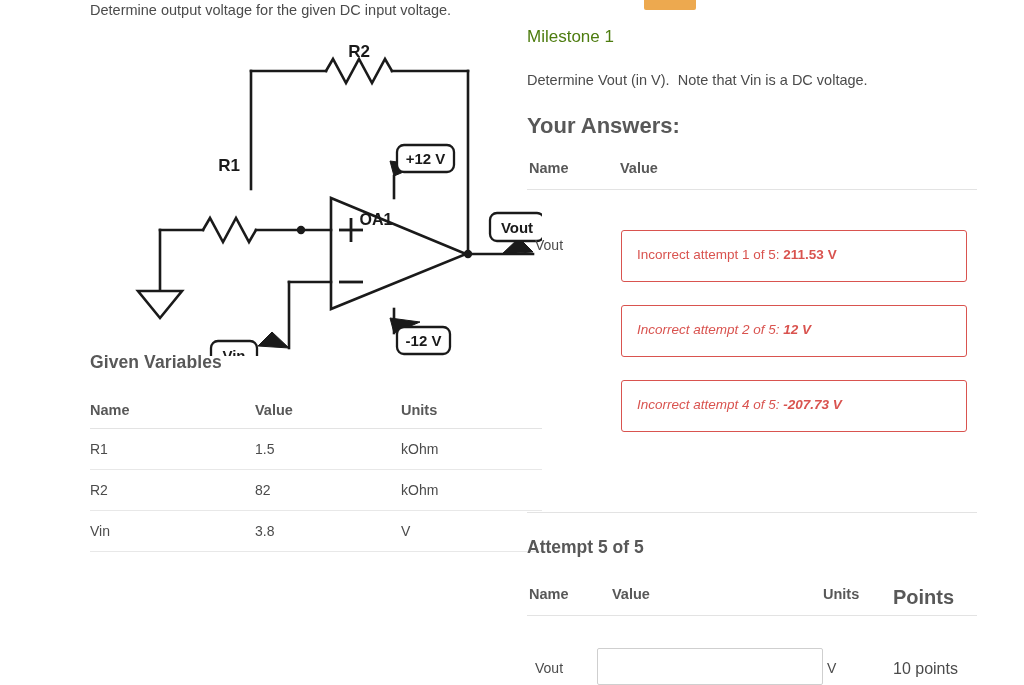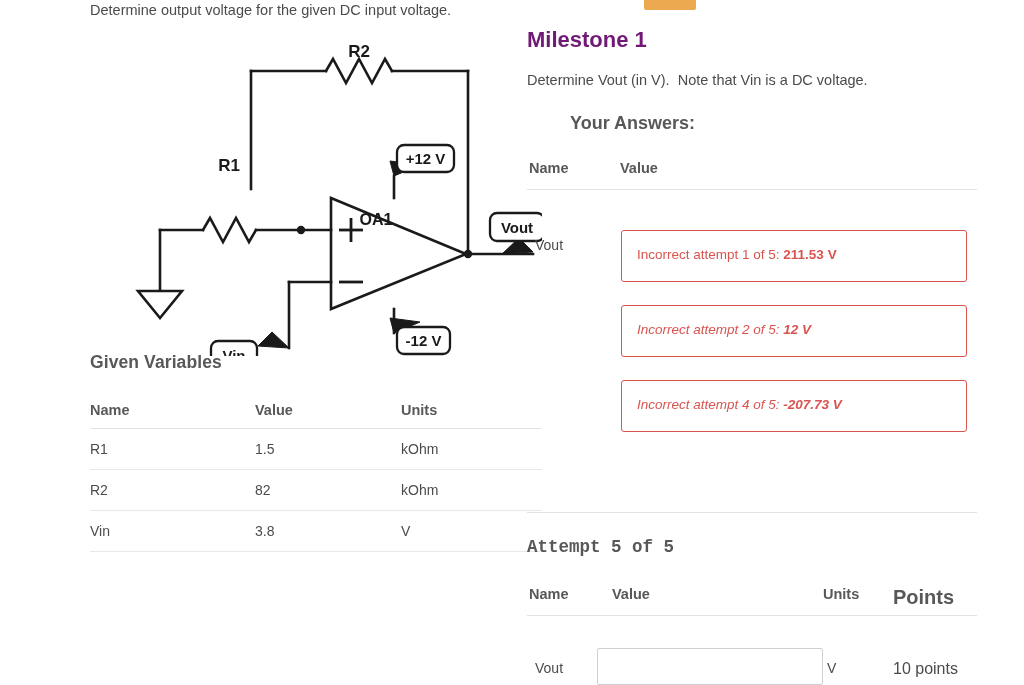--- a/index.html
+++ b/index.html
@@ -83,38 +83,37 @@
   #orange-tab {
     position: absolute;
     left: 117px; top: -8px;
     width: 52px; height: 18px;
     background: #eda94f;
     border-radius: 2px;
   }
   #milestone-title {
     position: absolute;
     left: 0px; top: 27px;
+    font-size: 17px;
+    font-weight: normal;
+    color: #4d7c0f;
+  }
+  #milestone-desc {
+    position: absolute;
+    left: 0px; top: 72px;
+    font-size: 14.5px;
+    color: #4b4b4b;
+    white-space: pre;
+  }
+  #your-answers-title {
+    position: absolute;
+    left: 0px; top: 113px;
     font-size: 22px;
     font-weight: bold;
-    color: #701a75;
-  }
-  #milestone-desc {
-    position: absolute;
-    left: 0px; top: 72px;
-    font-size: 14.5px;
-    color: #4b4b4b;
-    white-space: pre;
-  }
-  #your-answers-title {
-    position: absolute;
-    left: 0px; top: 113px;
-    font-size: 18px;
-    font-weight: bold;
     color: #585858;
-    margin-left: 43px;
   }
 
   #answers-block {
     position: absolute;
     left: 0px; top: 160px;
     width: 450px;
   }
   .ans-head-row {
     position: relative;
     height: 30px;
@@ -157,21 +156,20 @@
     width: 450px;
     border-top: 1px solid #e3e3e3;
   }
 
   #attempt5-title {
     position: absolute;
     left: 0px; top: 537px;
     font-size: 17.5px;
     font-weight: bold;
     color: #585858;
-    font-family: Liberation Mono, monospace;
   }
   #attempt5-block {
     position: absolute;
     left: 0px; top: 586px;
     width: 450px;
   }
   .a5-head-row {
     position: relative;
     height: 30px;
     border-bottom: 1px solid #e3e3e3;

